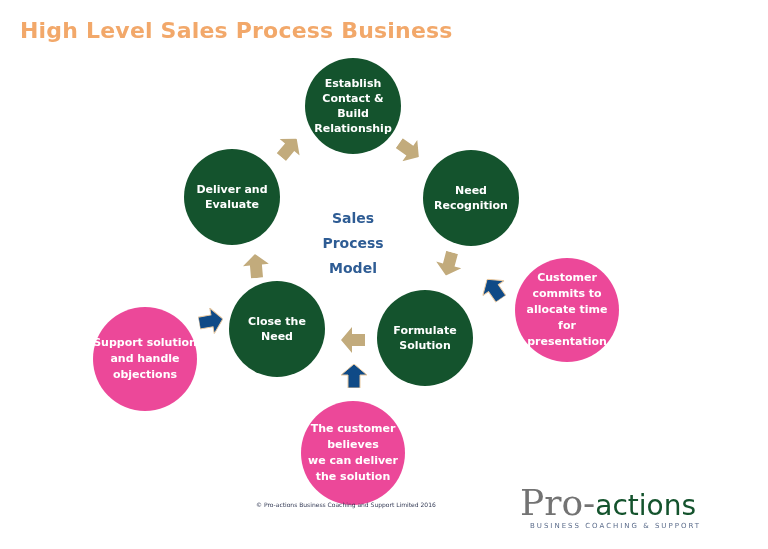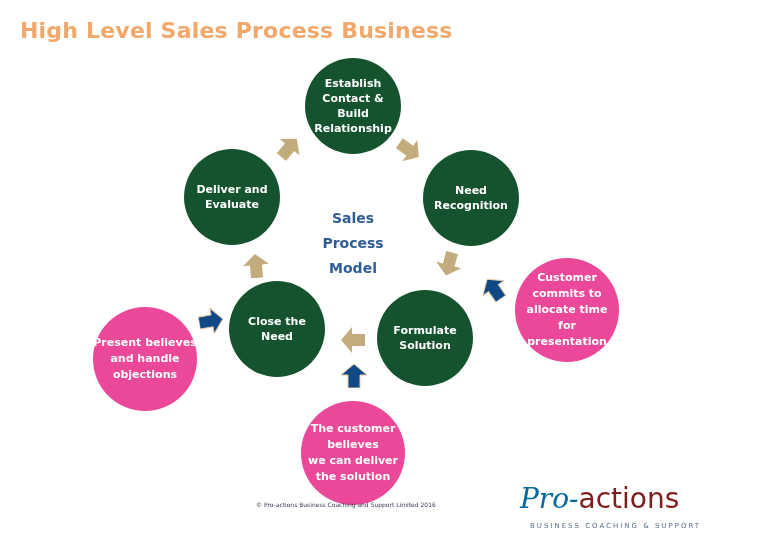--- a/index.html
+++ b/index.html
@@ -6,22 +6,22 @@
   body { width:768px; height:549px; position:relative; overflow:hidden; font-family:"DejaVu Sans", sans-serif; }
   .title { position:absolute; left:20px; top:18px; font-size:22px; font-weight:bold; color:#f2a86a; letter-spacing:0.2px; }
   .circle { position:absolute; border-radius:50%; display:flex; align-items:center; justify-content:center; text-align:center; color:#ffffff; font-weight:bold; box-sizing:border-box; }
   .blue { background:#14532d; width:96px; height:96px; font-size:11px; line-height:15px; }
   .gold { background:#ec4899; width:104px; height:104px; font-size:11px; line-height:16px; }
   .circle span { display:block; white-space:pre-line; }
   .center-label { position:absolute; left:300px; top:206px; width:106px; text-align:center; color:#2e5c94; font-weight:bold; font-size:14px; line-height:25px; white-space:pre-line; }
   .arrow { position:absolute; width:26px; height:24px; }
   .footer { position:absolute; left:256px; top:501px; font-size:6px; color:#333a55; white-space:nowrap; }
   .logo { position:absolute; left:520px; top:482px; }
-  .logo-pro { font-family:"DejaVu Serif", serif; font-style:italic; font-size:28px; color:#0369a1; }
-  .logo-actions { font-size:28px; color:#7f1d1d; }
+  .logo-pro { font-family:"DejaVu Serif", serif; font-size:36px; color:#737373; }
+  .logo-actions { font-size:28px; color:#14532d; }
   .logo-sub { position:absolute; left:530px; top:522px; font-size:7px; letter-spacing:2px; color:#5a6b8a; white-space:nowrap;text-align:right; }
 </style>
 </head>
 <body>
 
 <div class="title">High Level Sales Process Business</div>
 
 <div class="circle blue" style="left:305px; top:58px;">
   <span>Establish
 Contact &amp;
@@ -52,21 +52,21 @@
 for
 presentation</span>
 </div>
 <div class="circle gold" style="left:301px; top:401px;">
   <span>The customer
 believes
 we can deliver
 the solution</span>
 </div>
 <div class="circle gold" style="left:93px; top:307px;">
-  <span>Present believes
+  <span>Support solution
 and handle
 objections</span>
 </div>
 
 <div class="center-label">Sales
 Process
 Model</div>
 
 <svg class="arrow" style="left:276px; top:136px; transform:rotate(40deg);" viewBox="0 0 26 24">
   <polygon points="13,0 26,11 19,11 19,24 7,24 7,11 0,11" fill="#c2ab7c"></polygon>

